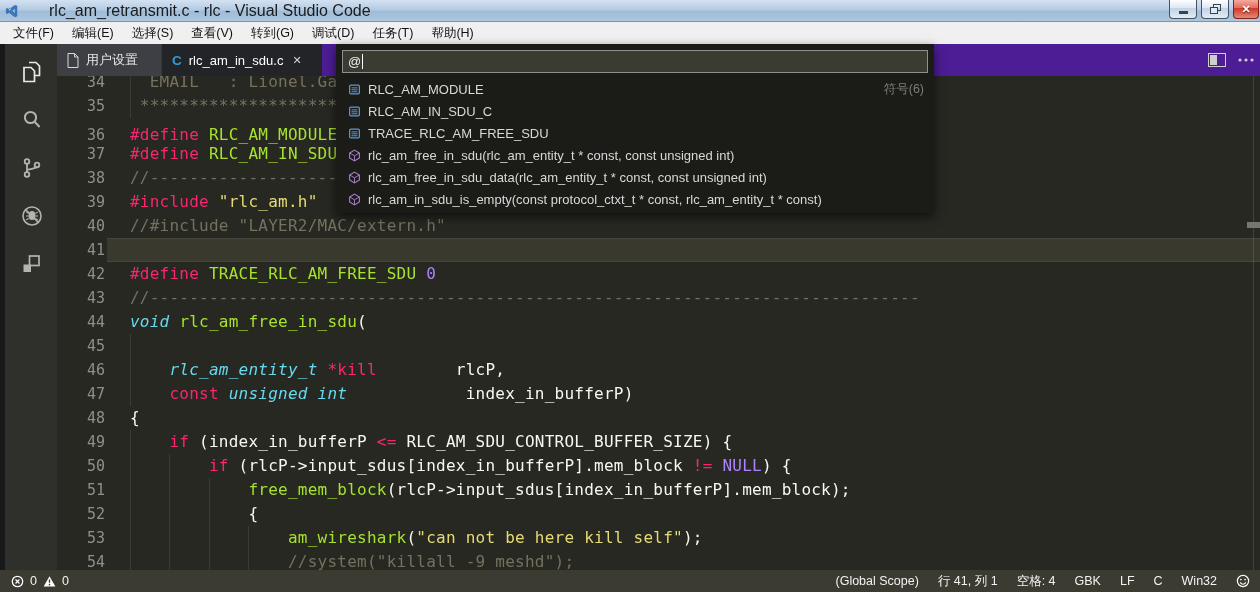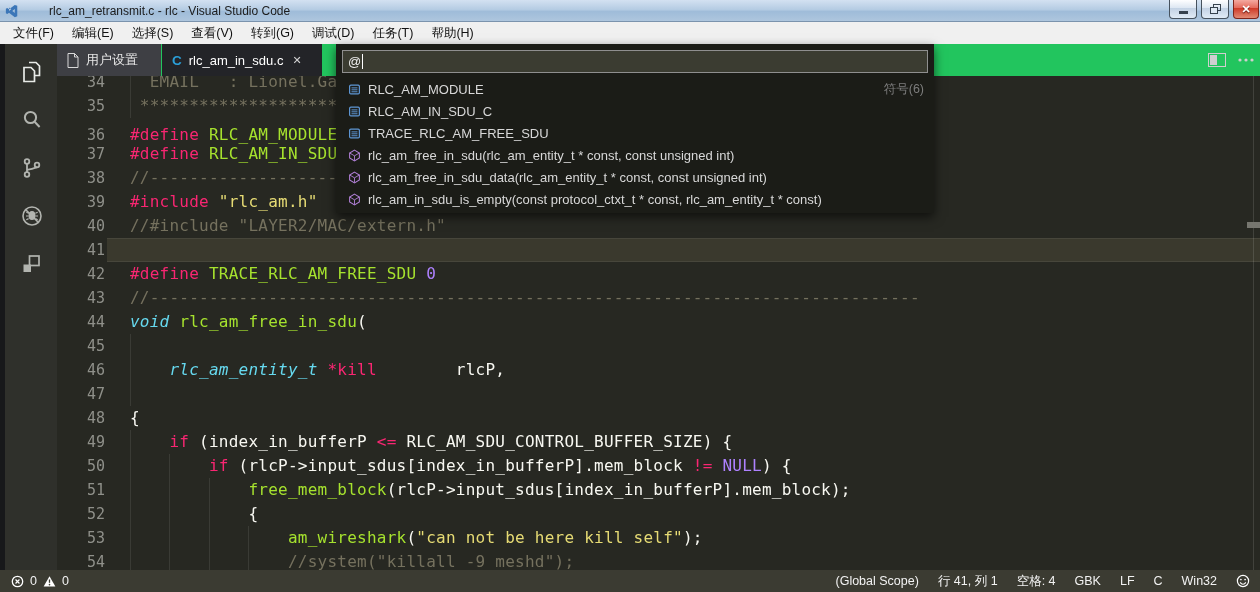--- a/index.html
+++ b/index.html
@@ -4,21 +4,21 @@
 <style>
   * { margin:0; padding:0; box-sizing:border-box; }
   body { background:#555; font-family:"Liberation Sans", sans-serif; }
   .screen { position:relative; width:1260px; height:592px; overflow:hidden; background:#272822; }
 
   
   .titlebar { position:absolute; left:0; top:0; width:1260px; height:22px;
     background:linear-gradient(180deg,#d3e1f1 0%,#b5cce3 45%,#9fbcd9 55%,#aec6de 100%);
     border-bottom:1px solid #7b93ad; display:flex; align-items:center; }
   .titlebar .vsicon { margin:0 6px 0 5px; display:flex; }
-  .titlebar .title { font-size:12px; color:#1b1b1b;padding-left:24px; }
+  .titlebar .title { font-size:16px; color:#1b1b1b;padding-left:24px; }
   .win-btn { position:absolute; top:0; height:19px; border:1px solid #46525e; border-top:none;
     border-radius:0 0 4px 4px; background:linear-gradient(#fefeff,#dce6f2 45%,#c3d2e4 46%,#e0ebf6);
     display:flex; align-items:center; justify-content:center; cursor:pointer; }
   .win-btn.minb { left:1169px; width:28px; }
   .win-btn.resb { left:1201px; width:28px; }
   .win-btn.closeb { left:1233px; width:26px;
     background:linear-gradient(#f4a9a0,#e4695b 45%,#cf3a28 46%,#e18a74); border-color:#7e241a; }
   .glyph-min { width:9px; height:3px; background:#36424e; margin-top:7px; }
   .glyph-close { color:#fff; font-size:11px; font-weight:bold; text-shadow:0 1px 1px #5c120b; }
 
@@ -27,21 +27,21 @@
     display:flex; align-items:flex-end; padding-left:4px; }
   .menu-item { font-size:12.5px; color:#111; padding:0 9px; height:100%; display:flex; align-items:center; cursor:default; }
 
   
   .edge { position:absolute; left:0; top:44px; width:5px; height:548px; background:#17181a; }
   .activitybar { position:absolute; left:5px; top:44px; width:52px; height:526px; background:#2f302b; }
   .act-icon { position:absolute; left:13px; width:28px; height:28px; display:flex; align-items:center; justify-content:center; cursor:pointer; }
   .act-gear { position:absolute; left:15px; top:531px; font-size:21px; color:#c2c4c0; cursor:pointer; line-height:24px; }
 
   
-  .tabbar { position:absolute; left:57px; top:44px; width:1203px; height:32px; background:#22c55e; }
+  .tabbar { position:absolute; left:57px; top:44px; width:1203px; height:32px; background:#4c1d95; }
   .tab { position:absolute; top:0; height:32px; display:flex; align-items:center; padding:0 10px; cursor:pointer; }
   .tab1 { left:0; width:104px; background:#3e3f44; color:#e6e6e6; }
   .tab2 { left:105px; width:160px; background:#232428; color:#fff; }
   .tab .lbl { font-size:13px; margin-left:7px; }
   .tab .cicon { font-weight:bold; font-size:13.5px; color:#2b9fd8; }
   .tab .close { margin-left:9px; font-size:11px; color:#d4d4d4; }
   .editor-actions { position:absolute; right:4px; top:0; height:32px; display:flex; align-items:center; gap:12px; padding-right:2px; }
 
   
   .editor { position:absolute; left:57px; top:76px; width:1203px; height:494px; background:#272822; overflow:hidden; }
@@ -238,20 +238,21 @@
           <span class="guide" style="left: 73px;"></span>
         </div>
         <div class="line" style="top: 282px;">
           <span class="lineno">46</span>
           <span class="guide" style="left: 73px;"></span>
           <span class="code"><span class="tp">    </span><span class="tt">rlc_am_entity_t</span><span class="tp"> </span><span class="tk">*kill</span><span class="tp">        rlcP,</span></span>
         </div>
         <div class="line" style="top: 306px;">
           <span class="lineno">47</span>
           <span class="guide" style="left: 73px;"></span>
+          <span class="code"><span class="tp">    </span><span class="tk">const</span><span class="tp"> </span><span class="tt">unsigned</span><span class="tp"> </span><span class="tt">int</span><span class="tp">            index_in_bufferP)</span></span>
         </div>
         <div class="line" style="top: 330px;">
           <span class="lineno">48</span>
           <span class="code"><span class="tp">{</span></span>
         </div>
         <div class="line" style="top: 354px;">
           <span class="lineno">49</span>
           <span class="guide" style="left: 73px;"></span>
           <span class="code"><span class="tp">    </span><span class="tk">if</span><span class="tp"> (index_in_bufferP </span><span class="tk">&lt;=</span><span class="tp"> RLC_AM_SDU_CONTROL_BUFFER_SIZE) {</span></span>
         </div>

